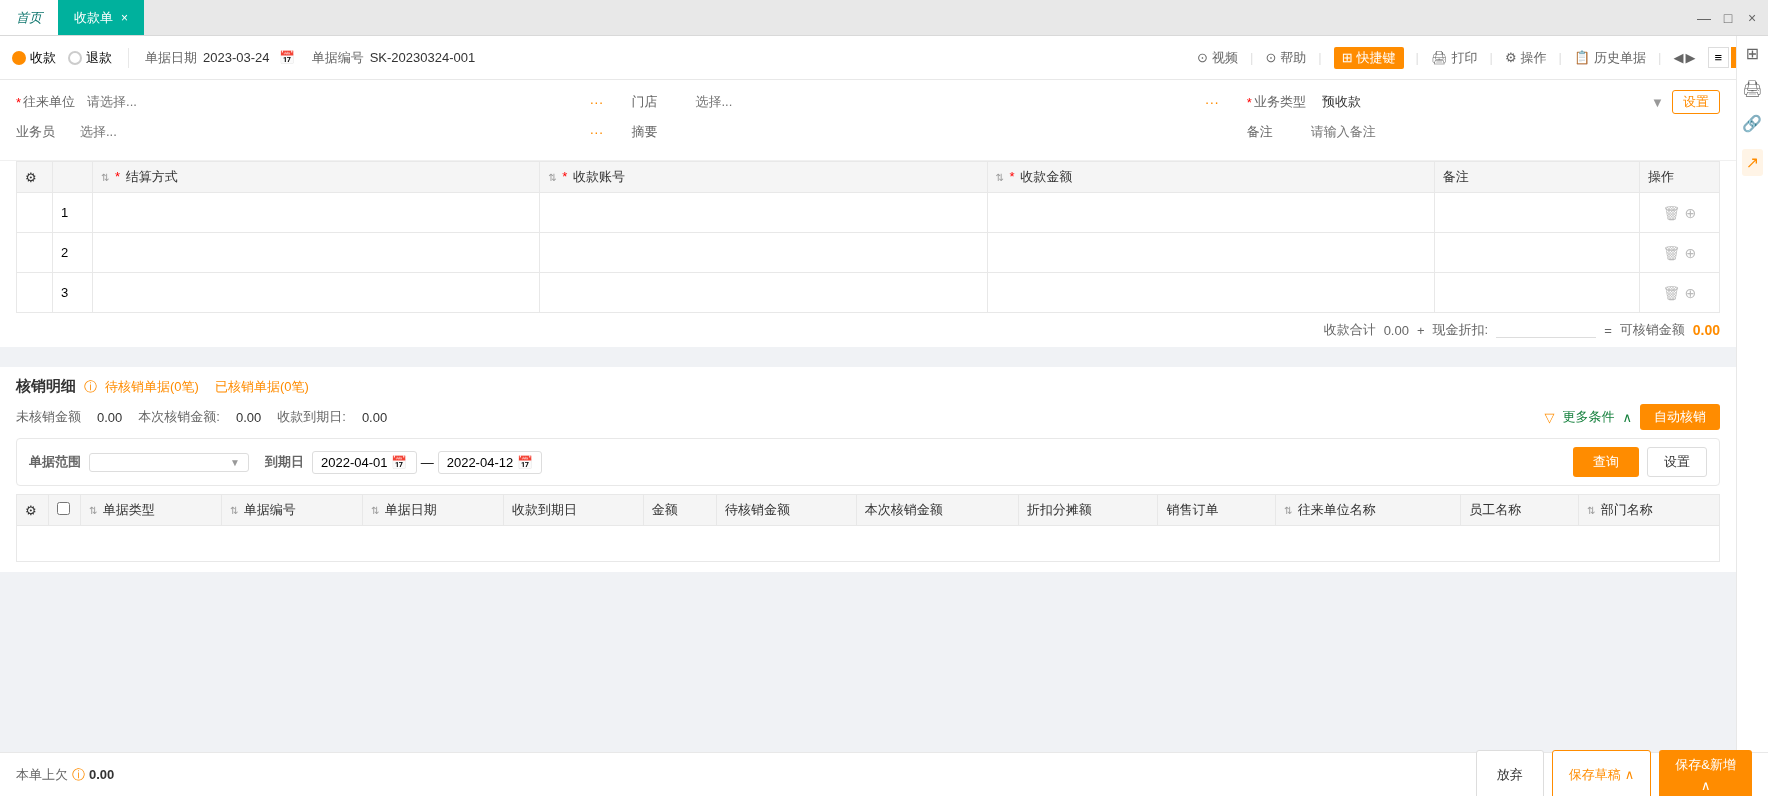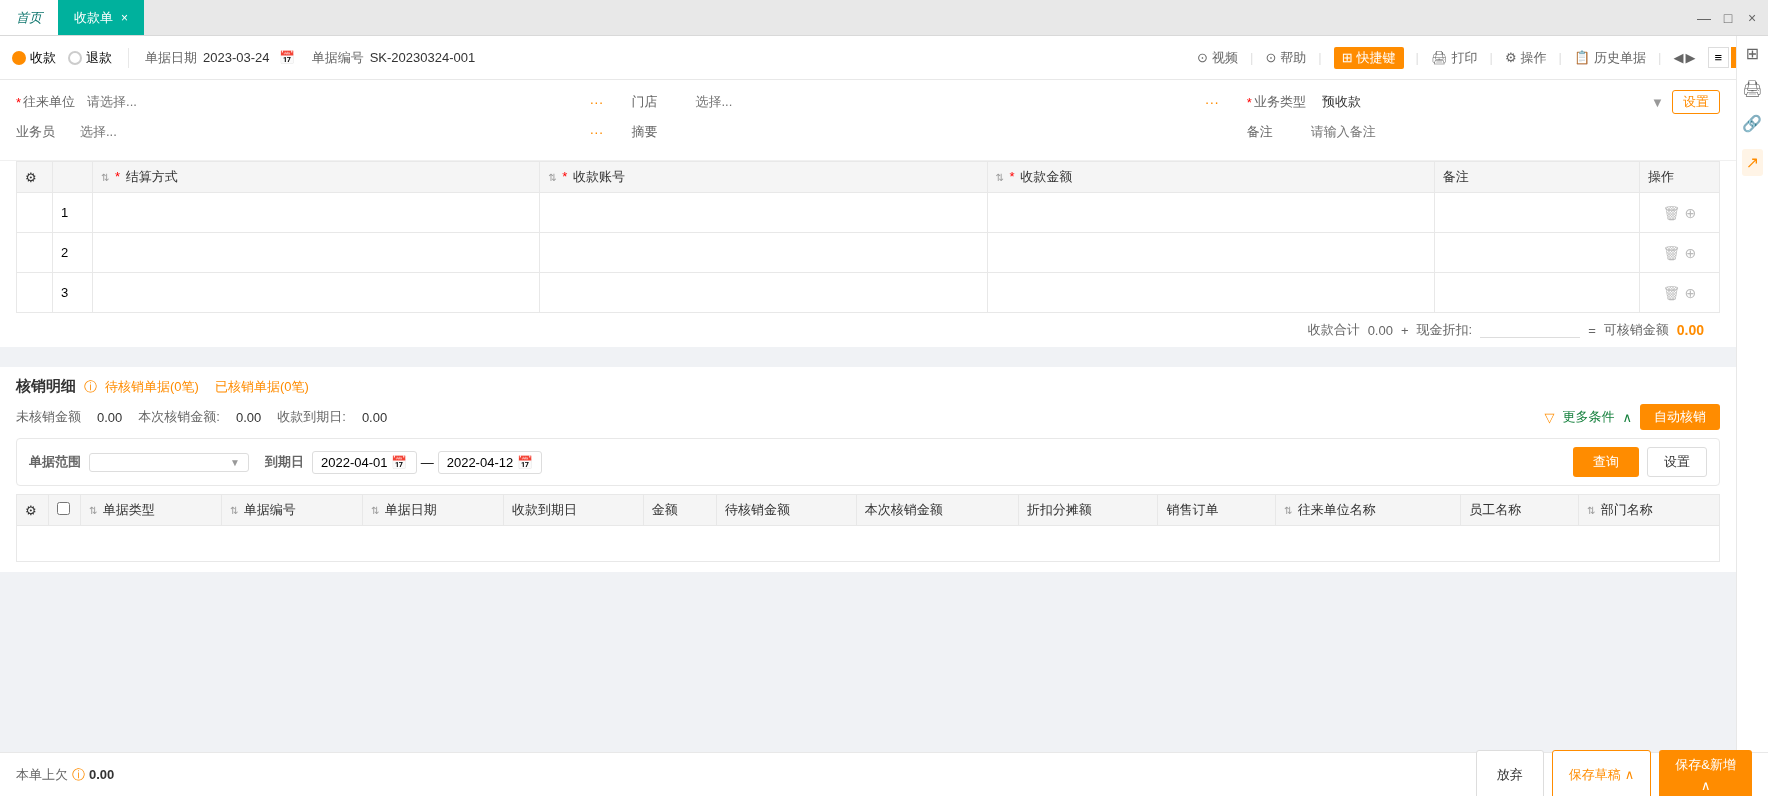--- a/index.html
+++ b/index.html
@@ -62,21 +62,21 @@
     .data-table td {
       border: 1px solid #e8e8e8; padding: 4px 8px; height: 40px;
     }
     .col-sort { color: #999; font-size: 10px; margin-right: 2px; }
     .action-btns { display: flex; gap: 4px; justify-content: center; align-items: center; }
     .action-btn { color: #bbb; cursor: pointer; font-size: 14px; }
 
     
     .summary-row {
       display: flex; align-items: center; justify-content: flex-end;
-      padding: 8px 32px; background: #fff; gap: 8px; color: #666; font-size: 13px;
+      padding: 8px 16px; background: #fff; gap: 8px; color: #666; font-size: 13px;
     }
     .summary-orange { color: #ff8c00; font-weight: bold; font-size: 14px; }
     .summary-input { border: none; border-bottom: 1px solid #ddd; outline: none; width: 100px; text-align: right; }
 
     
     .section-divider { height: 8px; background: #f0f2f5; }
 
     
     .verif-section { background: #fff; padding: 10px 16px; margin-top: 12px; }
     .verif-title { display: flex; align-items: center; gap: 8px; margin-bottom: 8px; }

